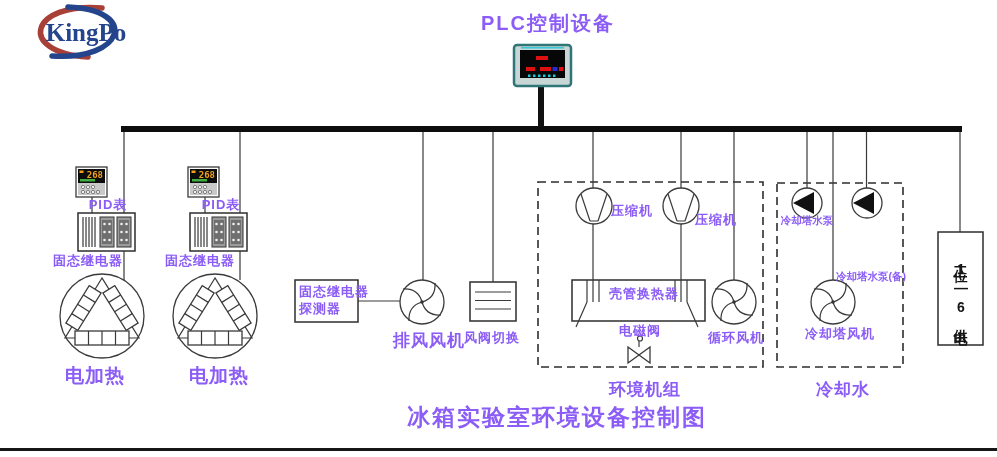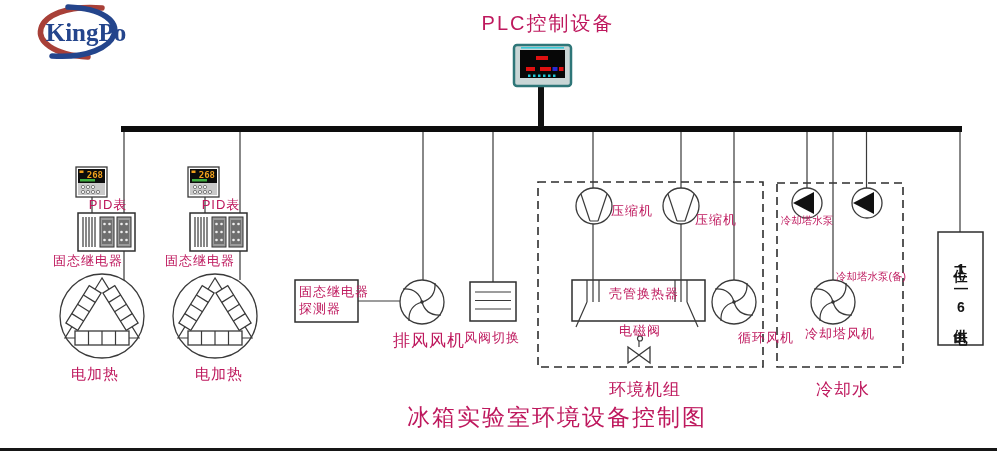--- a/index.html
+++ b/index.html
@@ -2,28 +2,28 @@
 <html><head>
 <meta charset="utf-8">
 <style>
   html,body{margin:0;padding:0;background:#fff;}
   .stage{
     position:relative;width:997px;height:457px;background:#fff;overflow:hidden;
     font-family:"Liberation Sans","DejaVu Sans",sans-serif;color:#111;
   }
   .stage svg{position:absolute;left:0;top:0;}
   .label{
-    position:absolute;font-weight:normal;color:#be185d;white-space:nowrap;
+    position:absolute;font-weight:bold;color:#8b5cf6;white-space:nowrap;
     transform:translateX(-50%);line-height:1.15;text-align:center;letter-spacing:1px;
   }
   .lft{transform:none;text-align:left;letter-spacing:1px;}
   .sz10{font-size:10.5px;}
   .sz13{font-size:13px;}
   .sz14{font-size:17px;}
-  .sz15{font-size:15px;}
+  .sz15{font-size:19px;}
   .t20{font-size:20px;letter-spacing:2px;}
   .t23{font-size:23px;letter-spacing:2px;}
   .v-label{
     position:absolute;font-weight:bold;color:#151515;font-size:14px;letter-spacing:3px;
     writing-mode:vertical-rl;text-orientation:upright;transform:translate(-50%,-50%);line-height:1;
   }
   .hr-bottom{position:absolute;left:0;top:448px;width:997px;height:3px;background:#161616;}
   
   .thin{stroke:#3a3a3a;stroke-width:1.2;fill:none;}
   .shape{fill:#ffffff;stroke:#3a3a3a;stroke-width:1.3;}
@@ -221,21 +221,21 @@
   <div class="label sz13 lft" style="left:299px;top:302px;">探测器</div>
 
   <div class="label sz14" style="left:429px;top:331px;">排风风机</div>
   <div class="label sz13" style="left:492px;top:331px;">风阀切换</div>
 
   <div class="label sz13" style="left:632px;top:204px;">压缩机</div>
   <div class="label sz13" style="left:716px;top:213px;">压缩机</div>
 
   <div class="label sz13" style="left:644px;top:287px;">壳管换热器</div>
   <div class="label sz13" style="left:640px;top:324px;">电磁阀</div>
-  <div class="label sz13" style="left:736px;top:331px;margin-left:30px;">循环风机</div>
+  <div class="label sz13" style="left:736px;top:331px;">循环风机</div>
   <div class="label sz14" style="left:645px;top:380px;">环境机组</div>
 
   <div class="label sz10" style="left:807px;top:214px;letter-spacing:0;">冷却塔水泵</div>
   <div class="label sz10" style="left:871px;top:224px;letter-spacing:0;margin-top:46px;">冷却塔水泵(备)</div>
   <div class="label sz13" style="left:840px;top:327px;">冷却塔风机</div>
   <div class="label sz14" style="left:843px;top:380px;">冷却水</div>
 
   <div class="v-label" style="left:961px;top:289px;">工位1—6供电</div>
 
   <div class="label t23" style="left:557px;top:404px;">冰箱实验室环境设备控制图</div>

